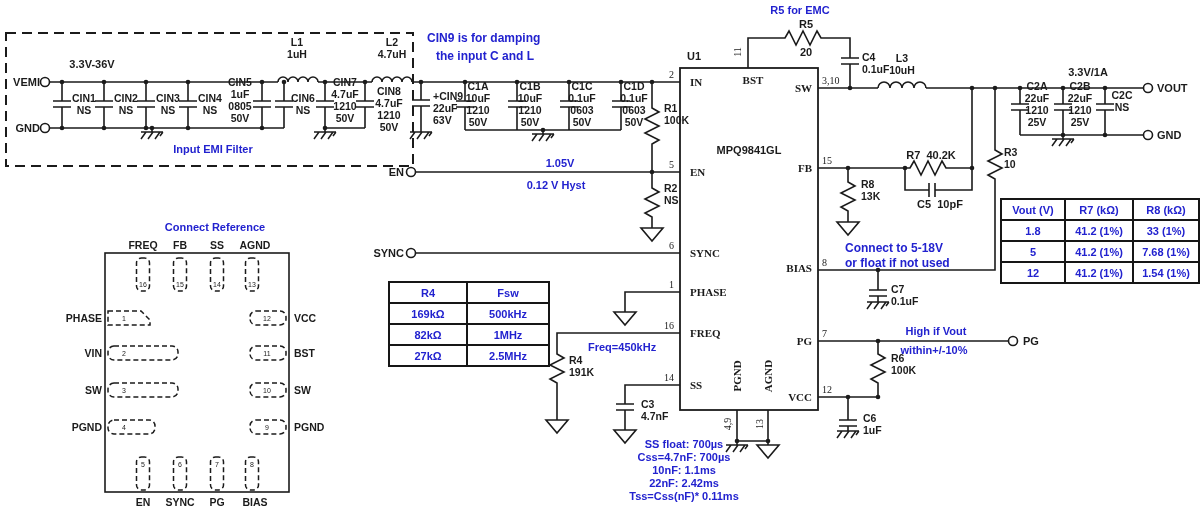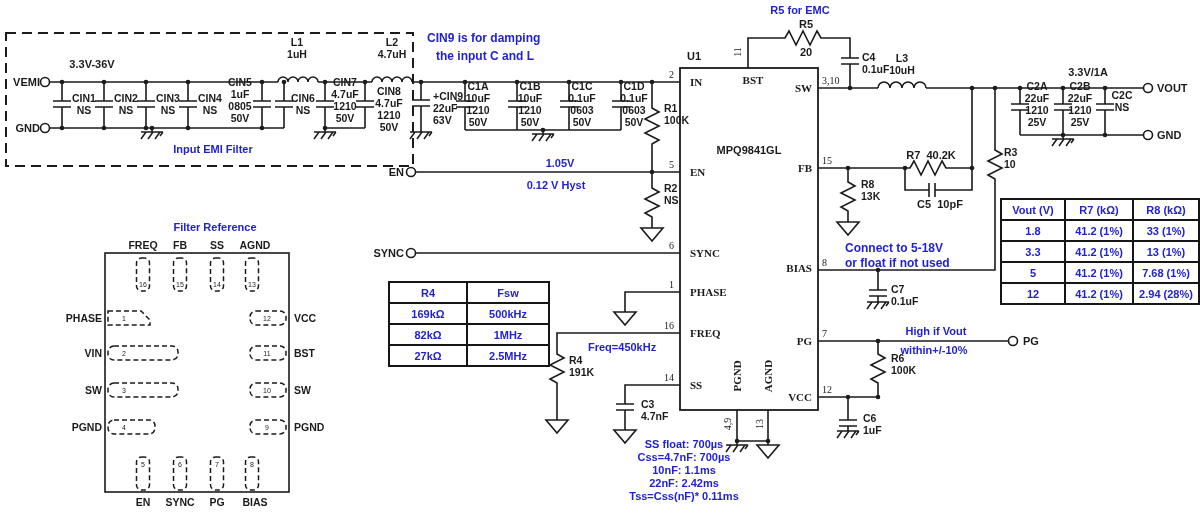--- a/index.html
+++ b/index.html
@@ -276,21 +276,21 @@
 <div class="stack la" style="left:891px;top:352px"><span>R6</span><span>100K</span></div>
 <div class="stack la" style="left:863px;top:412px"><span>C6</span><span>1uF</span></div>
 
 <span class="lbl l blue" style="left:588px;top:347px">Freq=450kHz</span>
 <div class="stack la" style="left:569px;top:354px"><span>R4</span><span>191K</span></div>
 <div class="stack la" style="left:641px;top:398px"><span>C3</span><span>4.7nF</span></div>
 <div class="stack blue" style="left:684px;top:438px;color:var(--blue);font-size:11px;line-height:13px">
   <span>SS float: 700µs</span><span>Css=4.7nF: 700µs</span><span>10nF: 1.1ms</span><span>22nF: 2.42ms</span><span>Tss=Css(nF)* 0.11ms</span>
 </div>
 
-<span class="lbl c blue" style="left:215px;top:227px">Filter Reference</span>
+<span class="lbl c blue" style="left:215px;top:227px">Connect Reference</span>
 <span class="lbl c pkglbl" style="left:143px;top:245px">FREQ</span>
 <span class="lbl c pkglbl" style="left:180px;top:245px">FB</span>
 <span class="lbl c pkglbl" style="left:217px;top:245px">SS</span>
 <span class="lbl c pkglbl" style="left:255px;top:245px">AGND</span>
 <span class="lbl r pkglbl" style="left:102px;top:318px">PHASE</span>
 <span class="lbl r pkglbl" style="left:102px;top:353px">VIN</span>
 <span class="lbl r pkglbl" style="left:102px;top:390px">SW</span>
 <span class="lbl r pkglbl" style="left:102px;top:427px">PGND</span>
 <span class="lbl l pkglbl" style="left:294px;top:318px">VCC</span>
 <span class="lbl l pkglbl" style="left:294px;top:353px">BST</span>
@@ -344,30 +344,25 @@
     <th style="width:62px">Vout (V)</th>
     <th style="width:66px">R7 (kΩ)</th>
     <th style="width:64px">R8 (kΩ)</th>
   </tr>
   <tr>
           <td>1.8</td>
           <td>41.2 (1%)</td>
           <td>33 (1%)</td>
         </tr>
   <tr>
-          <td>3.3</td>
-          <td>41.2 (1%)</td>
-          <td>13 (1%)</td>
-        </tr>
-  <tr>
           <td>5</td>
           <td>41.2 (1%)</td>
           <td>7.68 (1%)</td>
         </tr>
   <tr>
           <td>12</td>
           <td>41.2 (1%)</td>
-          <td>2.94 (28%)</td>
+          <td>1.54 (1%)</td>
         </tr>
 </tbody>
     </table>
 
 </div>
 
 </body></html>

